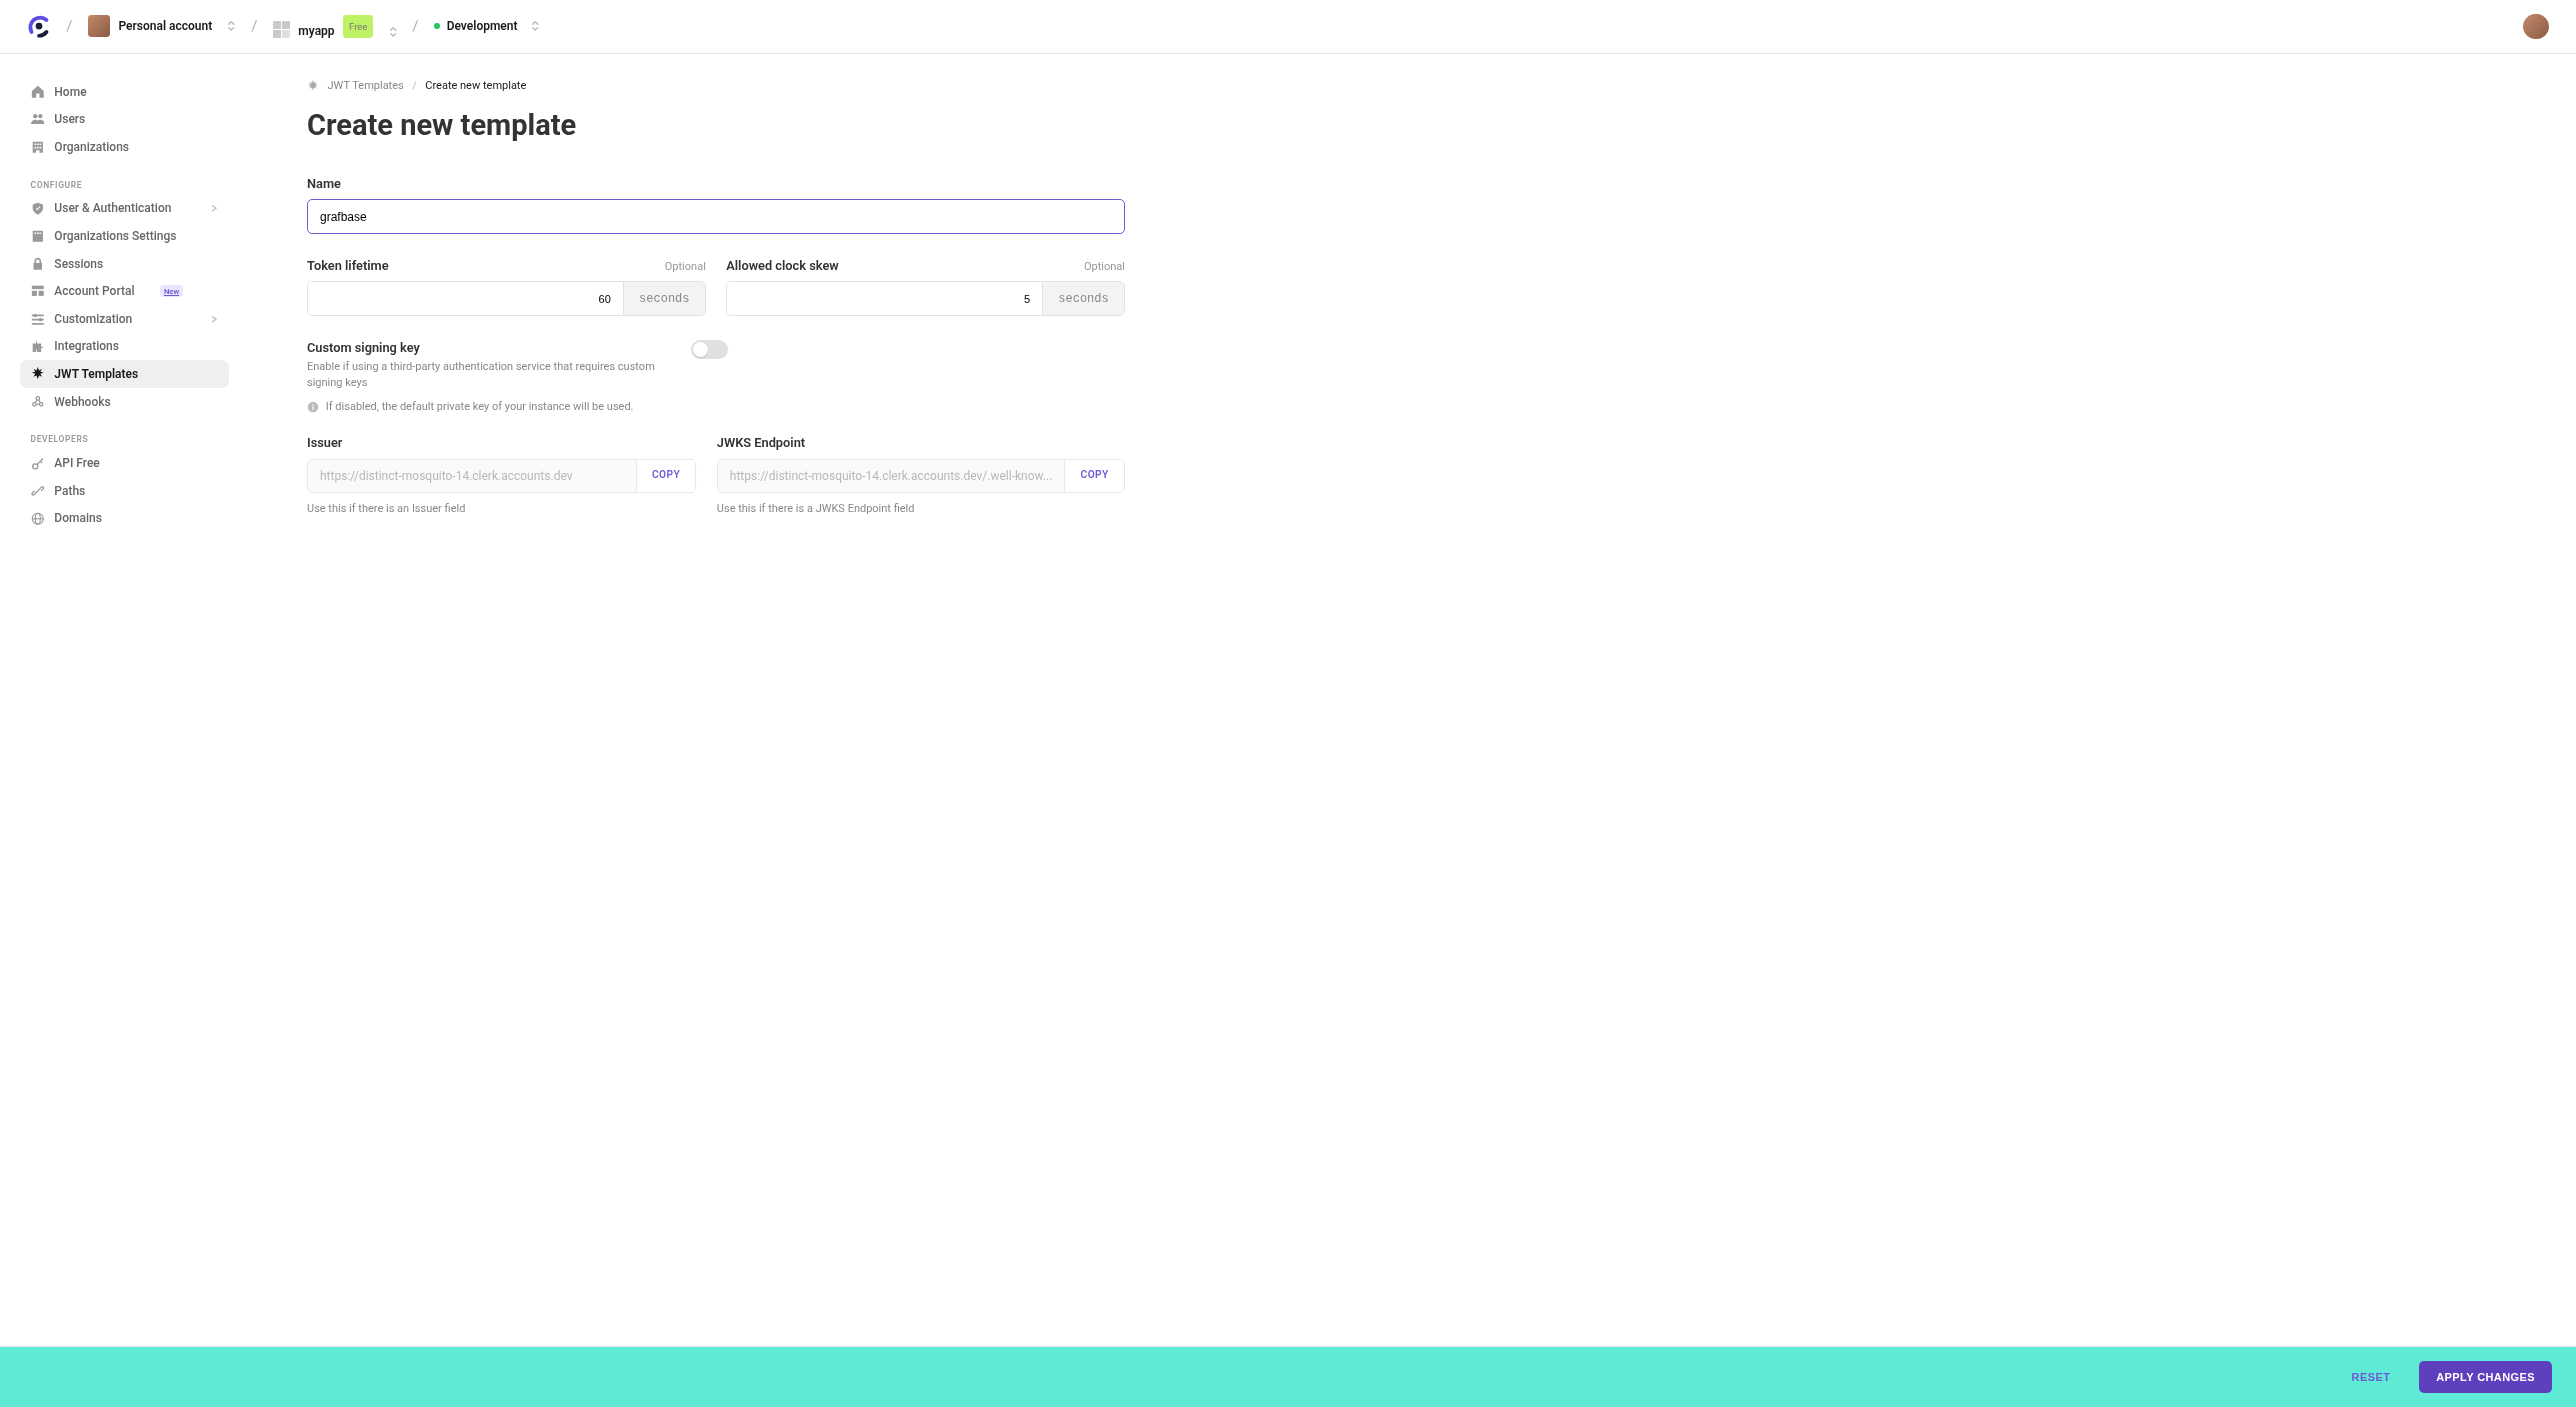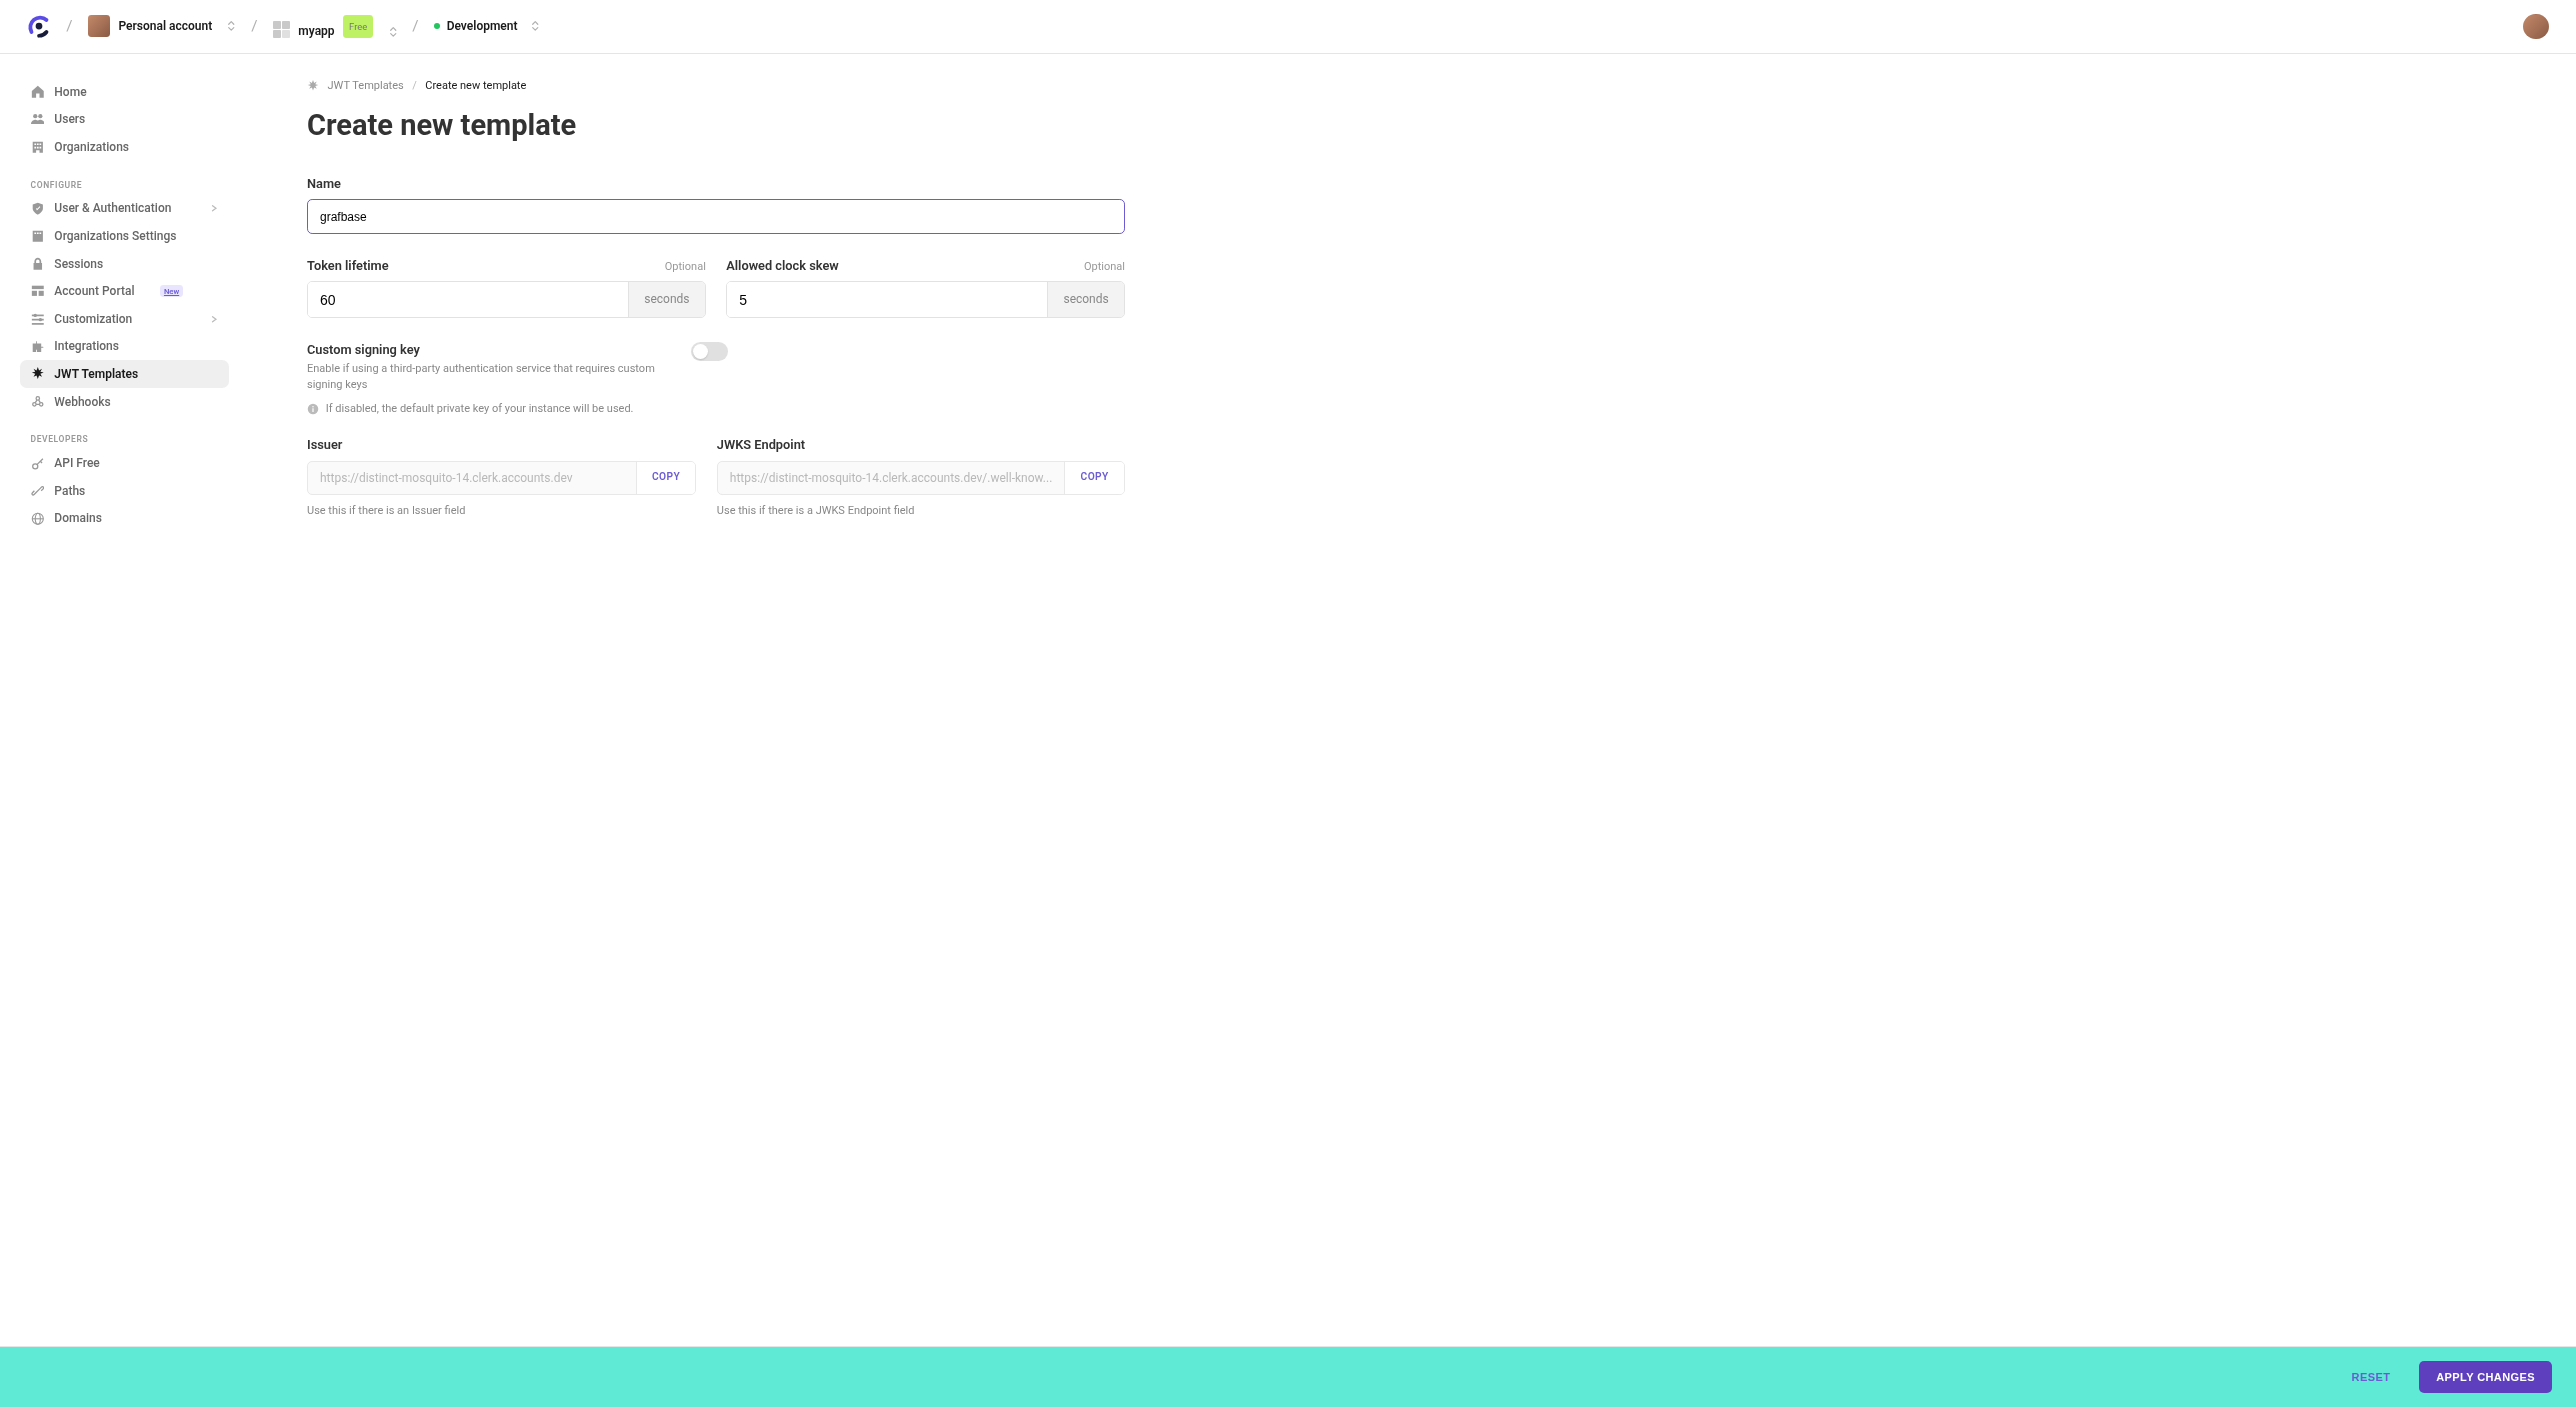--- a/index.html
+++ b/index.html
@@ -236,31 +236,32 @@
     .unit-input-wrap {
       display: flex;
       border: 0.9px solid #e2e2e2;
       border-radius: 5.1px;
       overflow: hidden;
     }
     .unit-input {
       flex: 1;
       border: none;
       padding: 9.4px 12px;
-      text-align: left;
-      font-size: 14px;
+      text-align: right;
+      font-size: 11px;
       outline: none;
       min-width: 0;
     }
     .unit-suffix {
       padding: 9.4px 15.3px;
       background: #f3f3f3;
       color: #888;
       font-size: 12px;
       border-left: 0.9px solid #e2e2e2;
+      font-family: Liberation Mono, monospace;
     }
 
     .toggle-section {
       display: flex;
       align-items: flex-start;
       gap: 18px;
       margin-bottom: 20.4px;
     }
     .toggle-text { flex: 1; max-width: 366px; }
     .toggle-title { font-size: 12.8px; font-weight: 600; color: #333; margin-bottom: 3.4px; }

